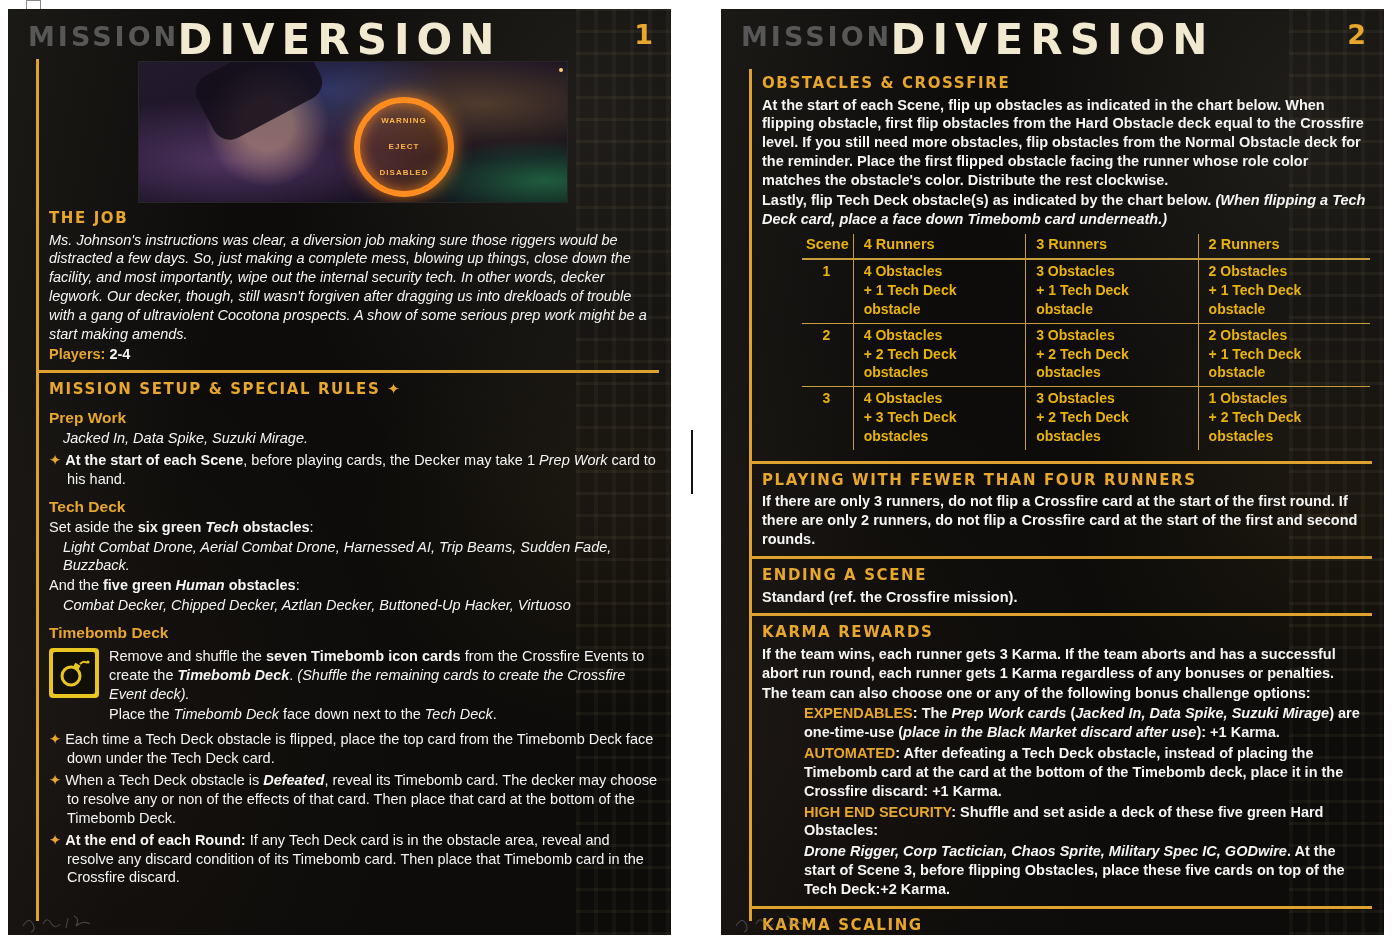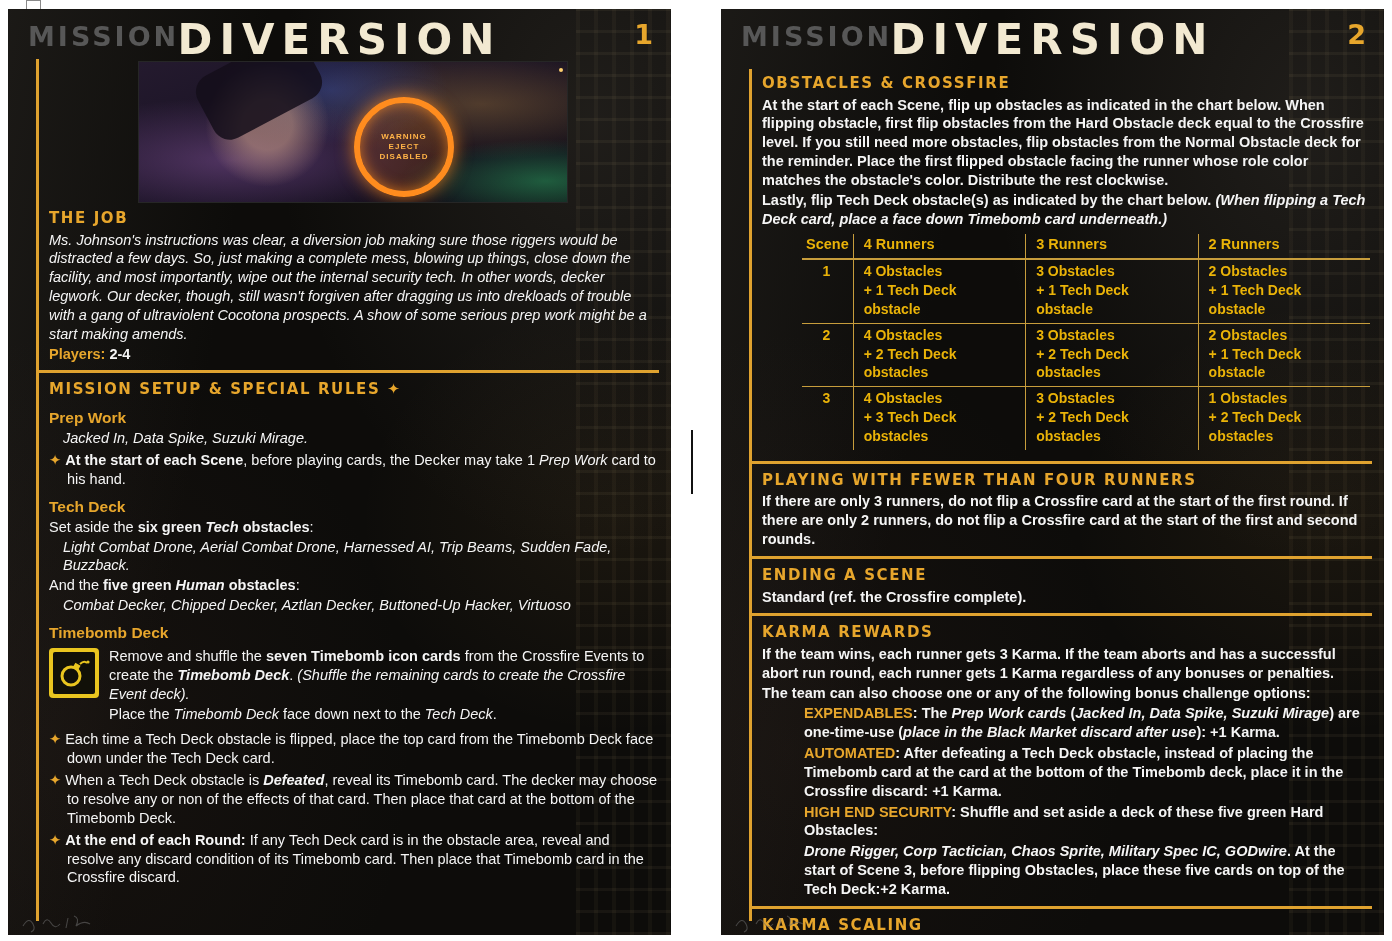--- a/index.html
+++ b/index.html
@@ -68,21 +68,21 @@
       radial-gradient(ellipse at 45% 20%, rgba(60,80,160,0.5), transparent 35%),
       radial-gradient(ellipse at 95% 85%, rgba(50,190,110,0.45), transparent 25%),
       radial-gradient(ellipse at 80% 30%, rgba(255,190,80,0.25), transparent 40%),
       linear-gradient(160deg,#241a2e 0%,#161021 55%,#0e0b14 100%);
     border:1px solid #262626;overflow:hidden;
   }
   .neon-ring{
     position:absolute;left:215px;top:35px;width:88px;height:88px;border-radius:50%;
     border:6px solid #ff8c1e;background:rgba(255,120,25,0.18);
     box-shadow:0 0 18px rgba(255,140,30,0.8), inset 0 0 14px rgba(255,140,30,0.7);
-    display:flex;flex-direction:column;align-items:center;justify-content:center;gap:2px;
+    display:flex;flex-direction:column;align-items:center;justify-content:center;gap:18px;
   }
   .neon-ring span{color:#ffb347;font-size:8px;font-weight:bold;letter-spacing:1px;line-height:1;}
   .city-dots{
     position:absolute;right:4px;top:6px;width:4px;height:4px;border-radius:50%;background:#ffd070;
     box-shadow:
       18px 8px 0 #ffd070, 40px 2px 0 #ff9040, 62px 14px 0 #ffe6a0, 84px 6px 0 #ff7030,
       10px 30px 0 #ffe6a0, 34px 38px 0 #ffb050, 58px 28px 0 #fff0c0, 80px 40px 0 #ff8840,
       20px 58px 0 #ffcf70, 46px 64px 0 #ff9f4f, 70px 56px 0 #ffe0a0, 92px 70px 0 #ffc060,
       14px 84px 0 #ffdf90, 38px 92px 0 #ff8f3f, 64px 86px 0 #fff0d0, 88px 98px 0 #ffae50,
       24px 110px 0 #ffd070, 52px 116px 0 #ff9040, 78px 112px 0 #ffe6a0;
@@ -253,21 +253,21 @@
       </table>
 
     <div class="rule"></div>
 
     <div class="stencil-h">PLAYING WITH FEWER THAN FOUR RUNNERS</div>
     <div class="p bold">If there are only 3 runners, do not flip a Crossfire card at the start of the first round. If there are only 2 runners, do not flip a Crossfire card at the start of the first and second rounds.</div>
 
     <div class="rule"></div>
 
     <div class="stencil-h">ENDING A SCENE</div>
-    <div class="p bold">Standard (ref. the Crossfire complete).</div>
+    <div class="p bold">Standard (ref. the Crossfire mission).</div>
 
     <div class="rule"></div>
 
     <div class="stencil-h">KARMA REWARDS</div>
     <div class="p bold">If the team wins, each runner gets 3 Karma. If the team aborts and has a successful abort run round, each runner gets 1 Karma regardless of any bonuses or penalties.</div>
     <div class="p bold">The team can also choose one or any of the following bonus challenge options:</div>
     <div class="p bold opt"><span class="seg-g">EXPENDABLES</span><span>: The </span><span class="seg-i">Prep Work cards</span><span> (</span><span class="seg-i">Jacked In, Data Spike, Suzuki Mirage</span><span>) are one-time-use (</span><span class="seg-i">place in the Black Market discard after use</span><span>): +1 Karma.</span></div>
     <div class="p bold opt"><span class="seg-g">AUTOMATED</span><span>: After defeating a Tech Deck obstacle, instead of placing the Timebomb card at the card at the bottom of the Timebomb deck, place it in the Crossfire discard: +1 Karma.</span></div>
     <div class="p bold opt"><span class="seg-g">HIGH END SECURITY</span><span>: Shuffle and set aside a deck of these five </span><span class="seg-b">green Hard Obstacles</span><span>:</span></div>
     <div class="p bold opt"><span class="seg-i">Drone Rigger, Corp Tactician, Chaos Sprite, Military Spec IC, GODwire</span><span>. At the start of Scene 3, before flipping Obstacles, place these five cards on top of the Tech Deck:+2 Karma.</span></div>

